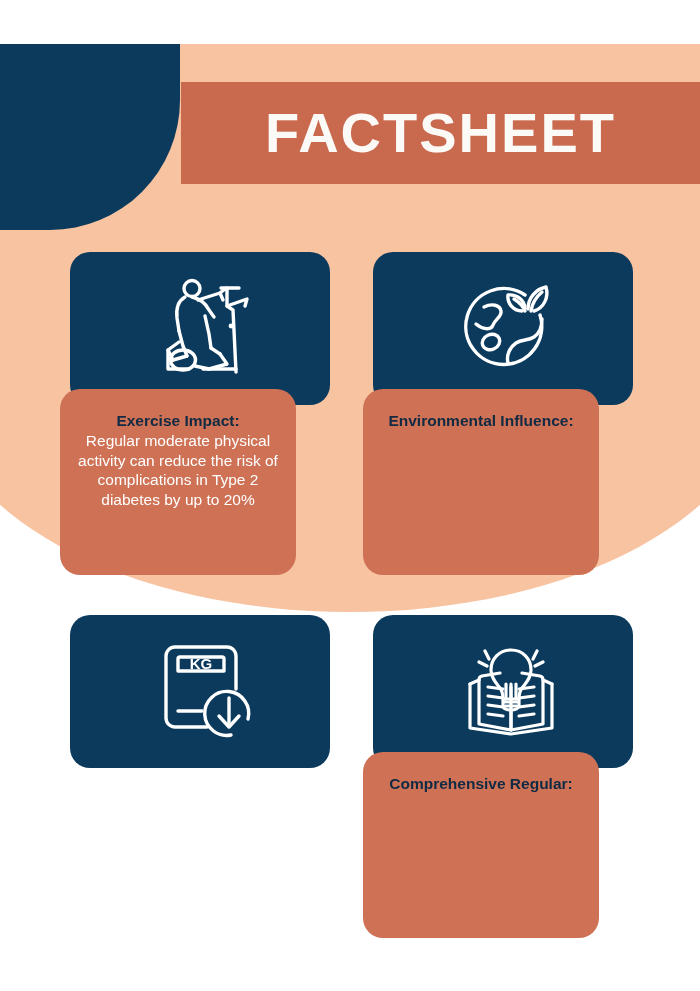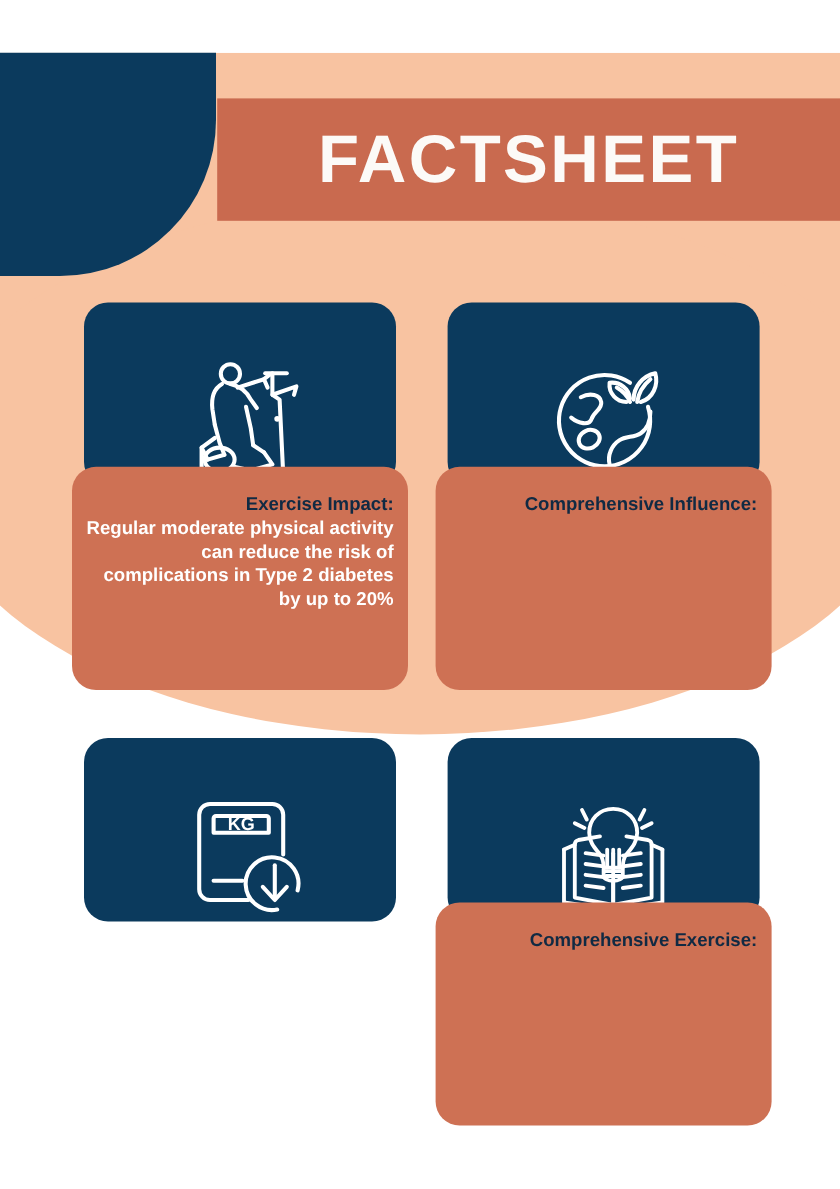--- a/index.html
+++ b/index.html
@@ -101,50 +101,50 @@
   .card.col-right { left: 363px; }
 
   .card-icon-panel {
     position: relative;
     margin: 0 10px;
     width: 260px;
     height: 153px;
     background: #0B3A5D;
     border-radius: 20px;
     display: flex;
-    align-items: flex-end;
+    align-items: center;
     justify-content: center;
     box-sizing: border-box;
     padding-bottom: 6px;
     padding-left: 15px;
   }
   .card-text-panel {
     position: relative;
     margin-top: -16px;
-    width: 280px;
+    width: 236px;
     min-height: 186px;
     background: #CE7154;
     border-radius: 20px;
     box-sizing: border-box;
     padding: 22px 12px 20px 12px;
-    text-align: right;
+    text-align: center;
   }
   .card-title {
     display: block;
     color: #102A43;
     font-size: 15.5px;
     font-weight: bold;
     line-height: 1.28;
     margin-bottom: 0px;
   }
   .card-body {
     display: block;
     color: #FFFFFF;
     font-size: 15.5px;
-    font-weight: bold;
+    font-weight: normal;
     line-height: 1.28;
   }
 
   
   .icon-svg {
     display: block;
   }
 </style>
 </head>
 <body>
@@ -202,21 +202,21 @@
               <path d="M46 86 C44 78, 48 70, 54 66 C60 62, 66 64, 72 60 C78 56, 80 48, 80 42"></path>
               <ellipse cx="29" cy="65" rx="9" ry="7.5" transform="rotate(-25 29 65)"></ellipse>
               <path d="M60 34 C52 34, 45 27, 46 18 C55 17, 62 23, 63 31"></path>
               <path d="M66 32 C66 21, 74 12, 84 10 C87 20, 82 31, 72 34"></path>
               <path d="M52 22 C57 25, 61 29, 63 34"></path>
               <path d="M80 15 C74 20, 70 27, 69 34"></path>
             </svg>
           </span>
         </div>
         <div class="card-text-panel">
-          <span class="card-title">Comprehensive Influence:</span>
+          <span class="card-title">Environmental Influence:</span>
         </div>
       </div>
 
     </div>
 
     <div class="card-row">
 
       <div class="card col-left">
         <div class="card-icon-panel">
           <span>
@@ -246,21 +246,21 @@
               <path d="M42 33 L24 36 A4 4 0 0 0 21 40 L21 84 L53 90 L85 84 L85 40 A4 4 0 0 0 82 36 L64 33"></path>
               <path d="M53 90 L53 47"></path>
               <path d="M12 44 L12 88 L53 94 L94 88 L94 44"></path>
               <path d="M21 40 L12 44 M85 40 L94 44"></path>
               <path d="M30 47 L45 49 M30 56 L45 58 M30 65 L45 67 M30 74 L45 76"></path>
               <path d="M76 47 L61 49 M76 56 L61 58 M76 65 L61 67 M76 74 L61 76"></path>
             </svg>
           </span>
         </div>
         <div class="card-text-panel">
-          <span class="card-title">Comprehensive Exercise:</span>
+          <span class="card-title">Comprehensive Regular:</span>
         </div>
       </div>
 
     </div>
 
   </div>
 
   <div class="bg-bottom-bar"></div>
 
 </div>

